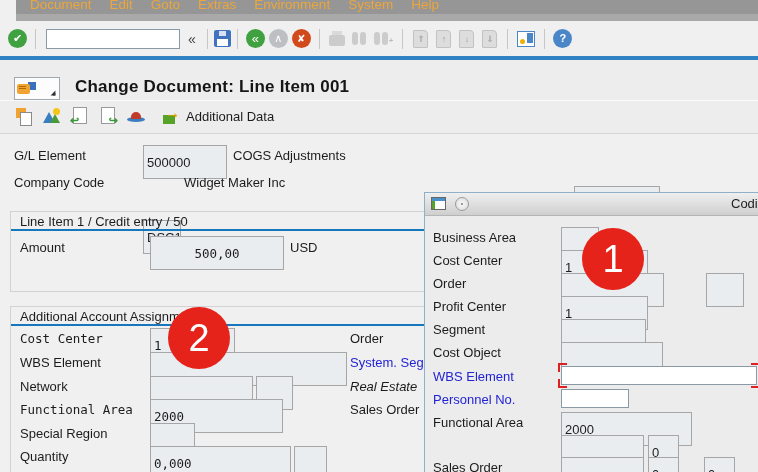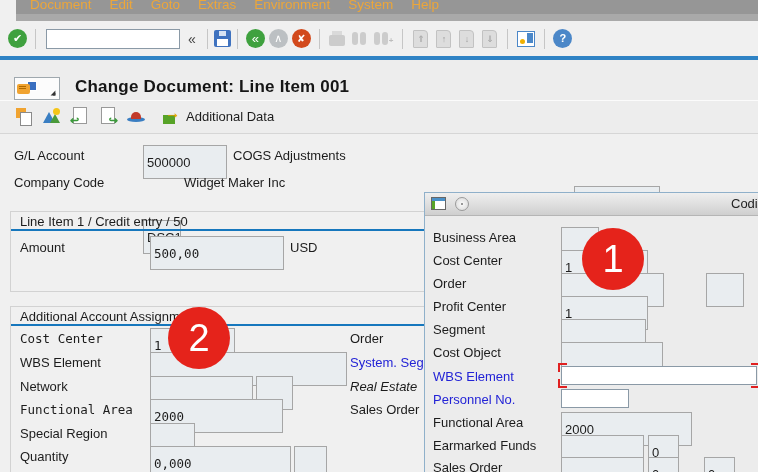--- a/index.html
+++ b/index.html
@@ -178,39 +178,39 @@
     </span>
   <span class="appbtn" style="margin-left:8px;">
     <span class="ic ic-add" style="margin-right:4px;">
         <b></b>
         <i>→</i>
       </span>
     <span>Additional Data</span>
   </span>
 </div>
 
-<div class="lbl" style="left:14px;top:148px;">G/L Account</div>
+<div class="lbl" style="left:14px;top:148px;">G/L Element</div>
 <div class="fld" style="left:143px;top:145px;width:84px;">
     <span>500000</span>
   </div>
 <div class="lbl" style="left:233px;top:148px;">COGS Adjustments</div>
 
 <div class="lbl" style="left:14px;top:175px;">Company Code</div>
 <div class="fld" style="left:143px;top:172px;width:38px;margin-top:48px;">
     <span>DSC1</span>
   </div>
 <div class="lbl" style="left:184px;top:175px;">Widget Maker Inc</div>
 
 <div class="fld" style="left:574px;top:186px;width:86px;z-index:5;"></div>
 
 <div class="gbox" style="left:10px;top:211px;width:728px;height:79px;"></div>
 <div class="lbl" style="left:20px;top:214px;">Line Item 1 / Credit entry / 50</div>
 <div class="grule" style="left:11px;top:229px;width:726px;"></div>
 <div class="lbl" style="left:20px;top:240px;">Amount</div>
-<div class="fld mono" style="left:150px;top:236px;width:134px;">
+<div class="fld mono" style="left:150px;top:236px;width:134px;justify-content:center;">
     <span>500,00</span>
   </div>
 <div class="lbl" style="left:290px;top:240px;">USD</div>
 
 <div class="gbox" style="left:10px;top:306px;width:728px;height:172px;"></div>
 <div class="lbl" style="left:20px;top:309px;">Additional Account Assignments</div>
 <div class="grule" style="left:11px;top:324px;width:726px;"></div>
 
 <div class="lbl mono" style="left:20px;top:331px;">Cost Center</div>
 <div class="fld mono" style="left:150px;top:328px;width:85px;">
@@ -307,21 +307,20 @@
   </div>
 
   <div class="lbl blue-t" style="left:8px;top:199px;">Personnel No.</div>
   <input class="pinput" style="left: 136px; top: 196px; width: 68px;" value="">
 
   <div class="lbl" style="left:8px;top:222px;">Functional Area</div>
   <div class="fld" style="left:136px;top:219px;width:131px;">
       <span>2000</span>
     </div>
 
-  <div class="lbl" style="left:8px;top:245px;">Earmarked Funds</div>
   <div class="fld" style="left:136px;top:242px;width:83px;">
       <span></span>
     </div>
   <div class="fld" style="left:223px;top:242px;width:31px;">
       <span>0</span>
     </div>
 
   <div class="lbl" style="left:8px;top:267px;">Sales Order</div>
   <div class="fld" style="left:136px;top:264px;width:83px;">
       <span></span>

